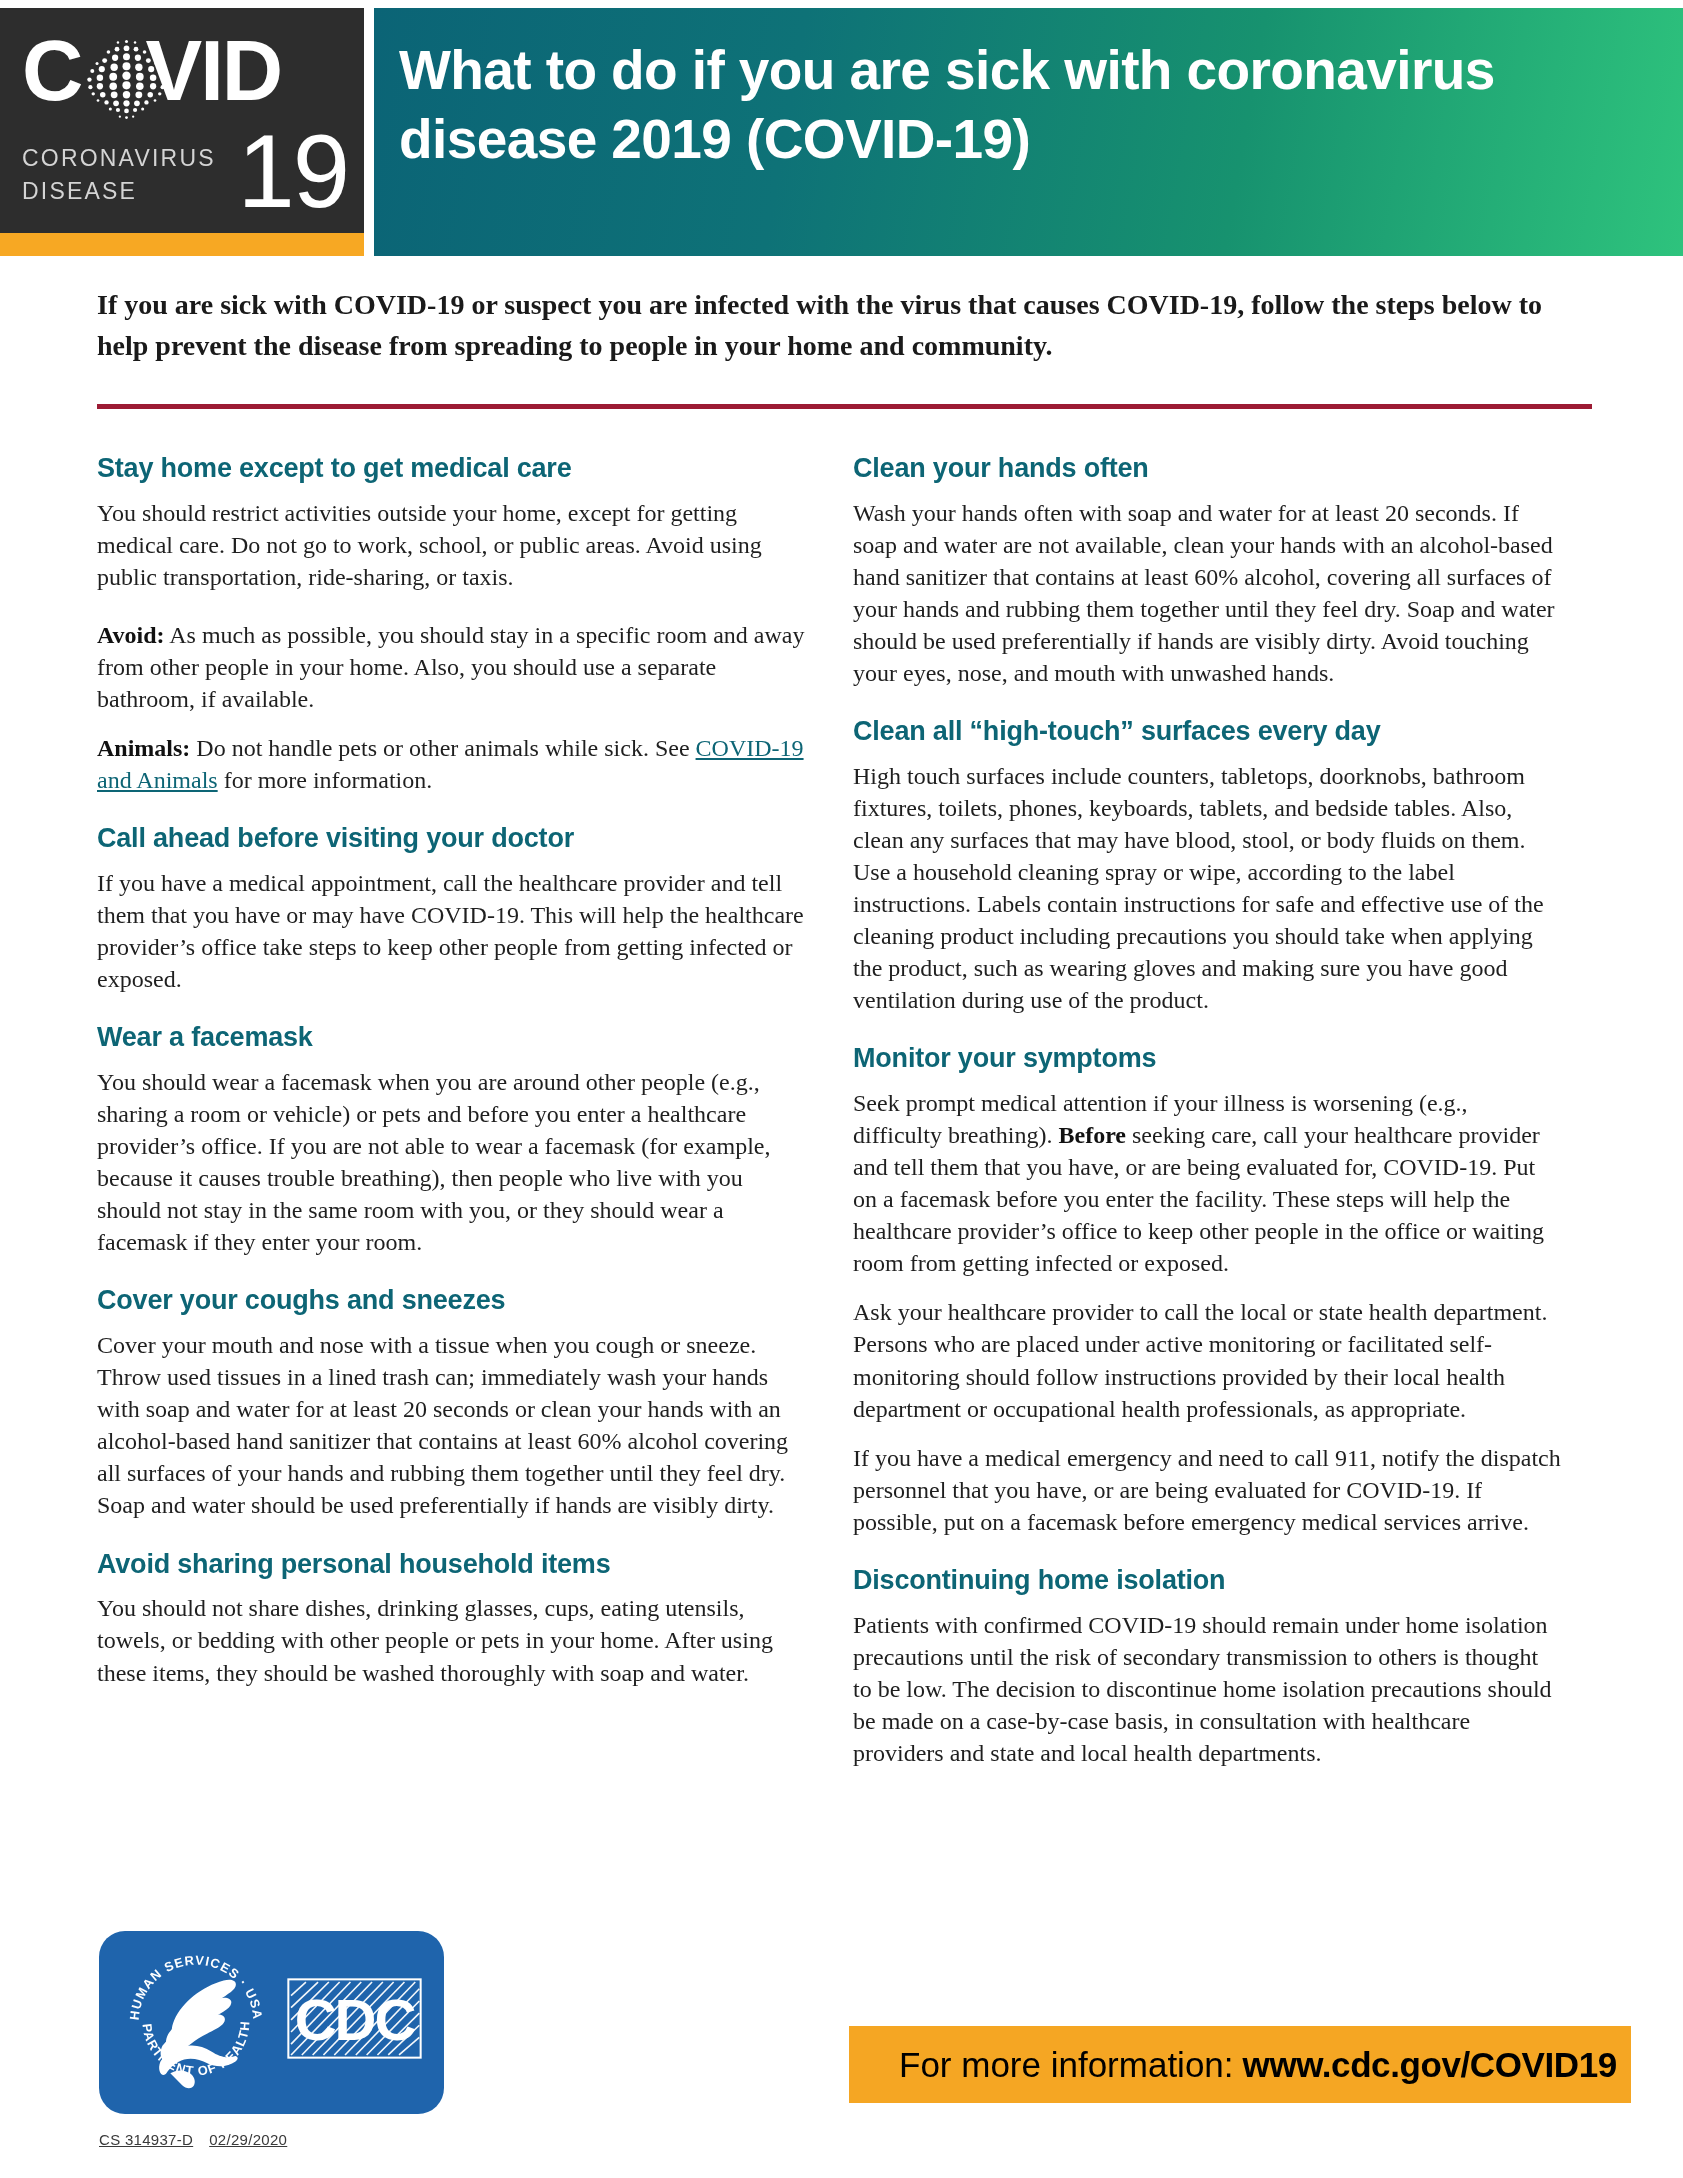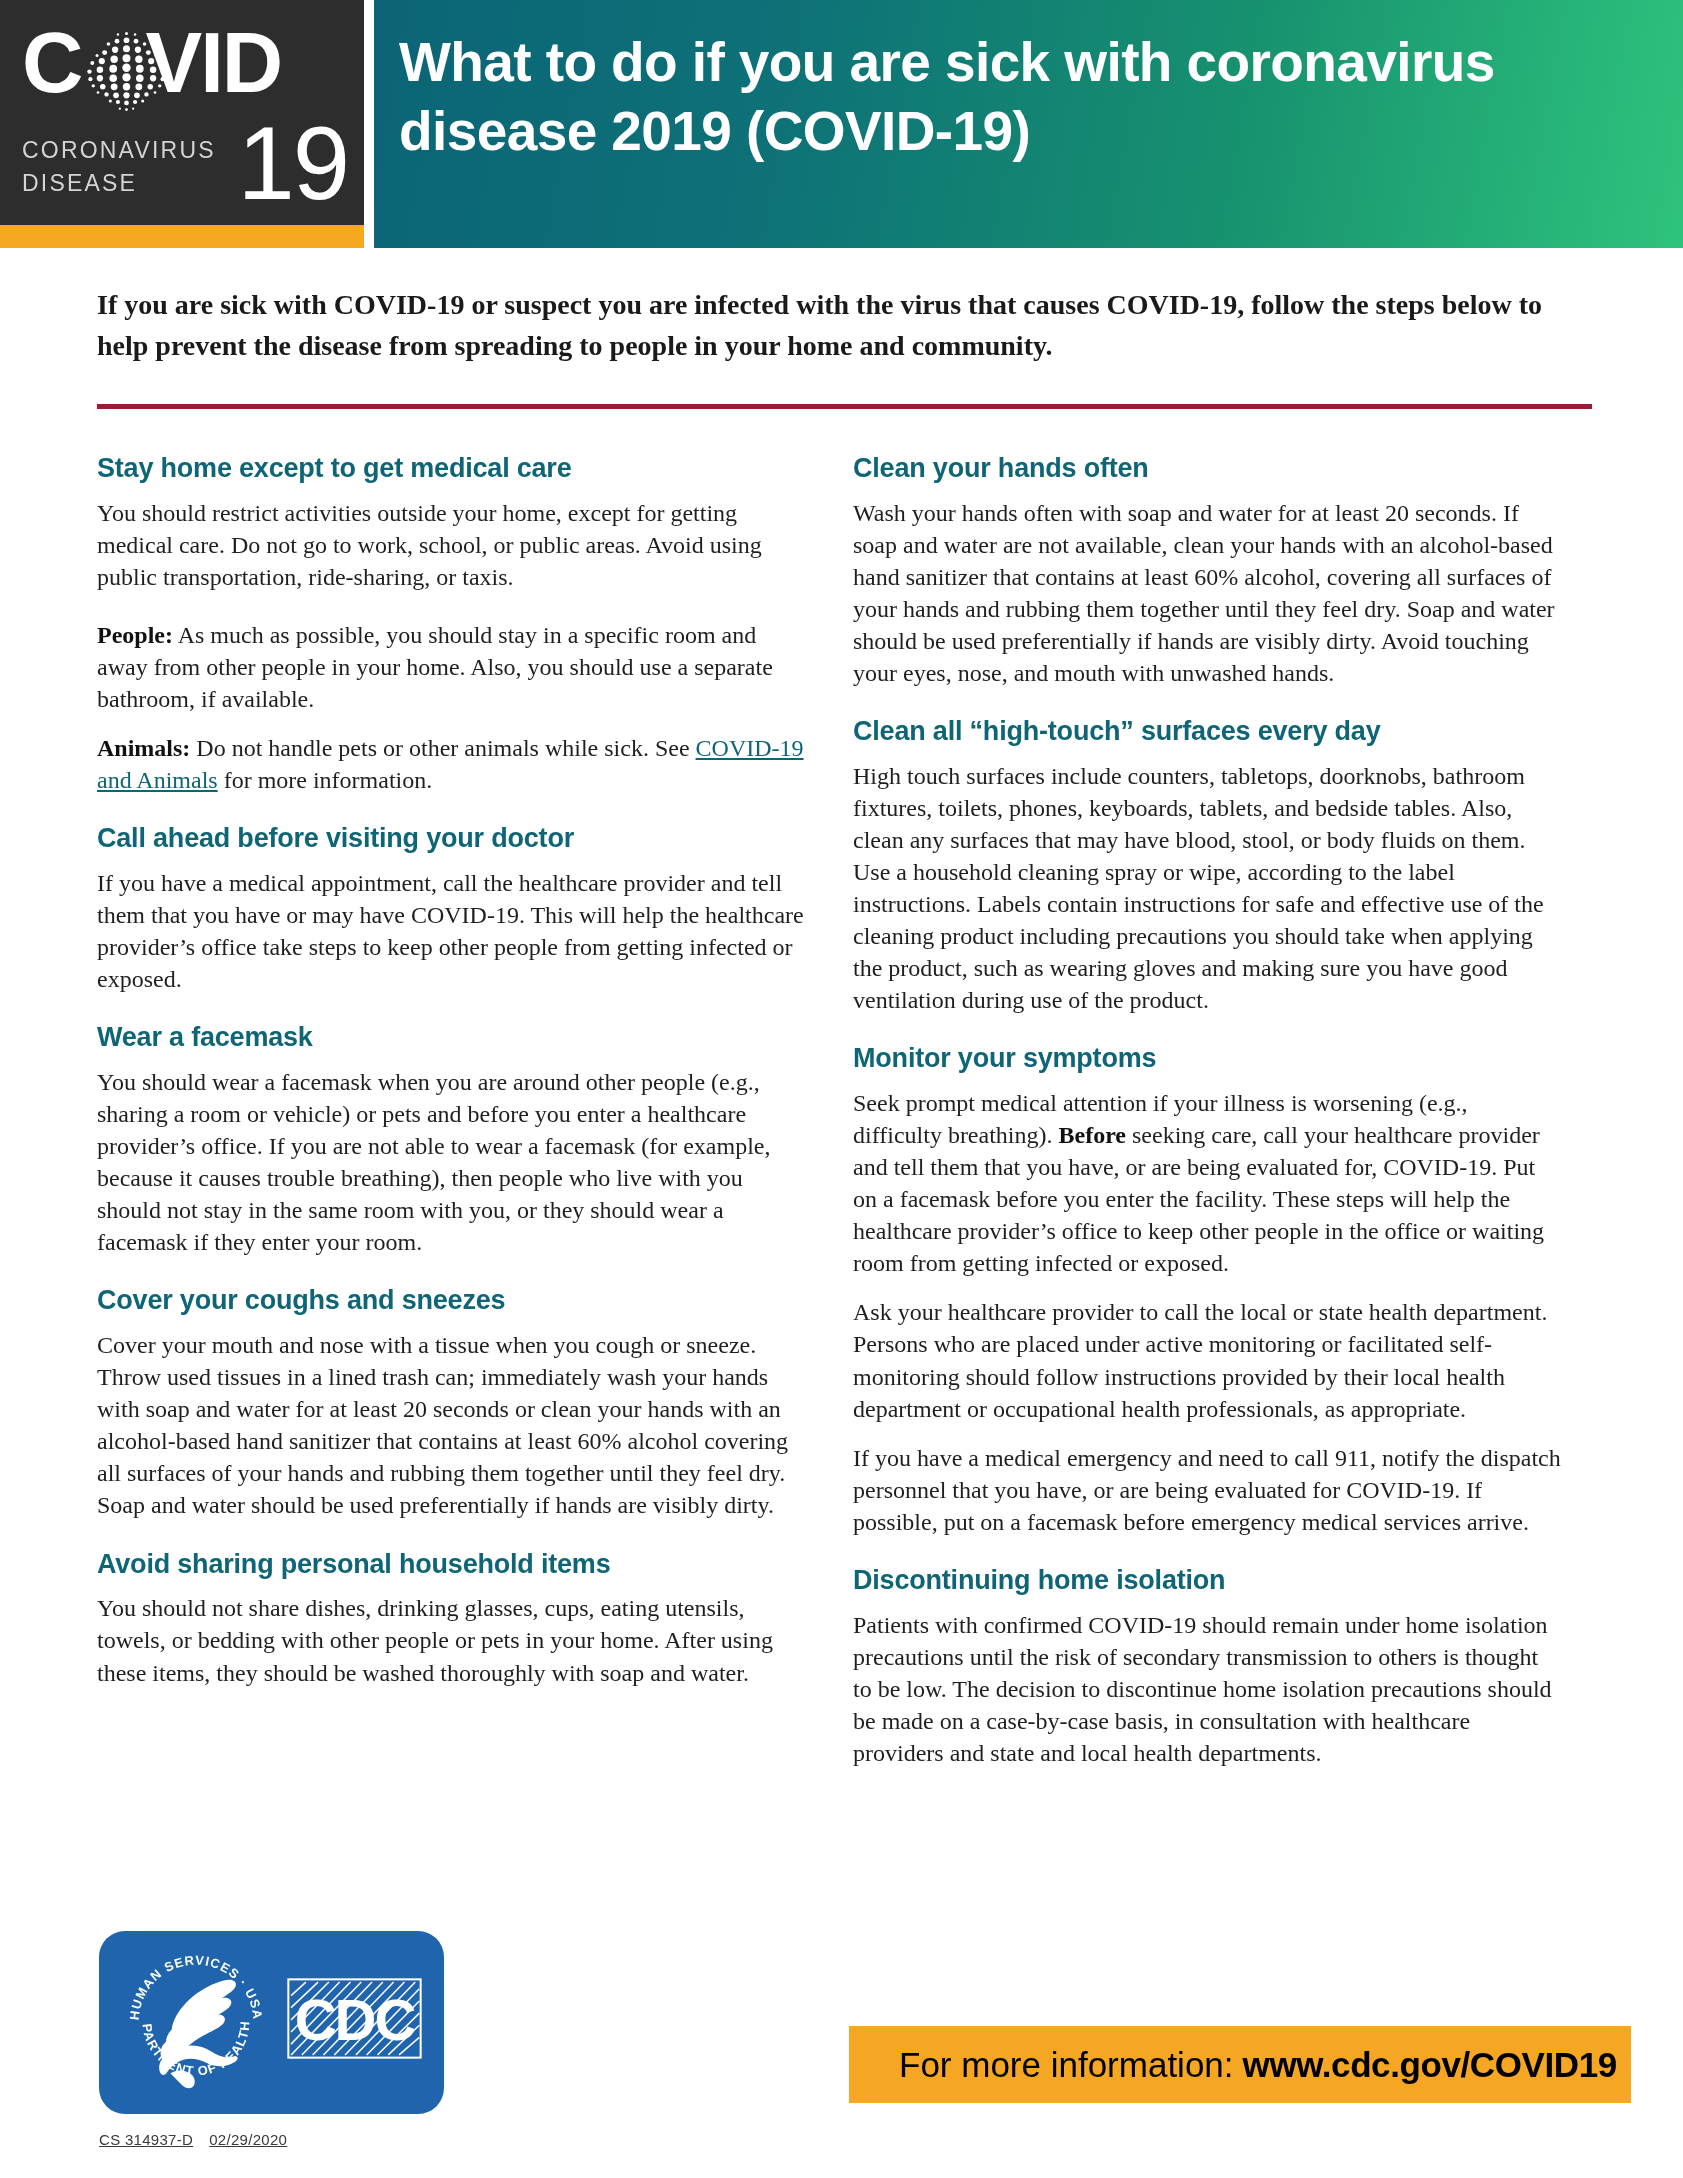--- a/index.html
+++ b/index.html
@@ -11,21 +11,21 @@
     width: 1683px;
     height: 2178px;
     position: relative;
     font-family: "Liberation Serif", serif;
     overflow: hidden;
   }
 
   
   .header {
     position: absolute;
-    left: 0; top: 0;
+    left: 0; top: 8px;
     width: 1683px;
     height: 248px;
   }
   .logo-block {
     position: absolute;
     left: 0; top: 0;
     width: 364px;
     height: 225px;
     background: #2d2d2d;
   }
@@ -293,21 +293,21 @@
 
 <div class="intro">If you are sick with COVID-19 or suspect you are infected with the virus that causes COVID-19, follow the steps below to help prevent the disease from spreading to people in your home and community.</div>
 <div class="divider"></div>
 
 <div class="col col-left" id="col-left">
     <div class="sec-block">
       <h2 class="sec-head">Stay home except to get medical care</h2>
       <p class="body"><span>You should restrict activities outside your home, except for getting medical care. Do not go to work, school, or public areas. Avoid using public transportation, ride-sharing, or taxis.</span></p>
     </div>
     <div class="sec-block">
-      <p class="body"><span class="lead">People:</span><span> As much as possible, you should stay in a specific room and away from other people in your home. Also, you should use a separate bathroom, if available.</span></p>
+      <p class="body"><span class="lead">Avoid:</span><span> As much as possible, you should stay in a specific room and away from other people in your home. Also, you should use a separate bathroom, if available.</span></p>
       <p class="body"><span class="lead">Animals:</span><span> Do not handle pets or other animals while sick. See </span><a class="doclink" href="#">COVID-19 and Animals</a><span> for more information.</span></p>
     </div>
     <div class="sec-block">
       <h2 class="sec-head">Call ahead before visiting your doctor</h2>
       <p class="body"><span>If you have a medical appointment, call the healthcare provider and tell them that you have or may have COVID-19. This will help the healthcare provider’s office take steps to keep other people from getting infected or exposed.</span></p>
     </div>
     <div class="sec-block">
       <h2 class="sec-head">Wear a facemask</h2>
       <p class="body"><span>You should wear a facemask when you are around other people (e.g., sharing a room or vehicle) or pets and before you enter a healthcare provider’s office. If you are not able to wear a facemask (for example, because it causes trouble breathing), then people who live with you should not stay in the same room with you, or they should wear a facemask if they enter your room.</span></p>
     </div>

